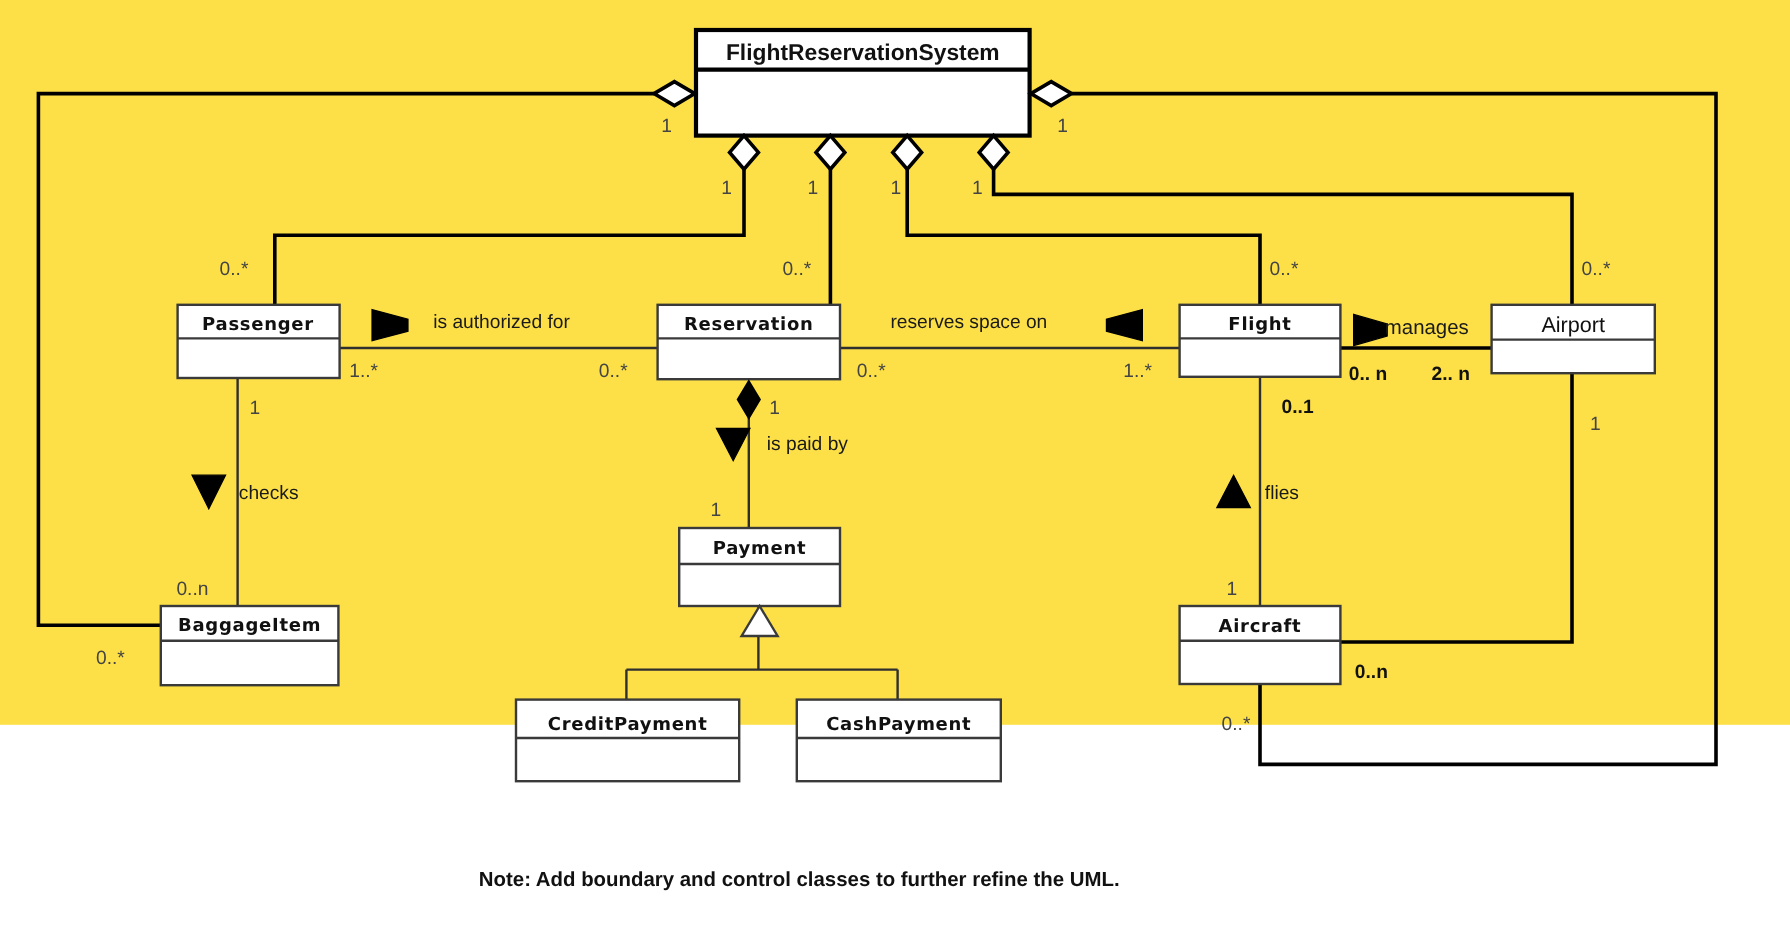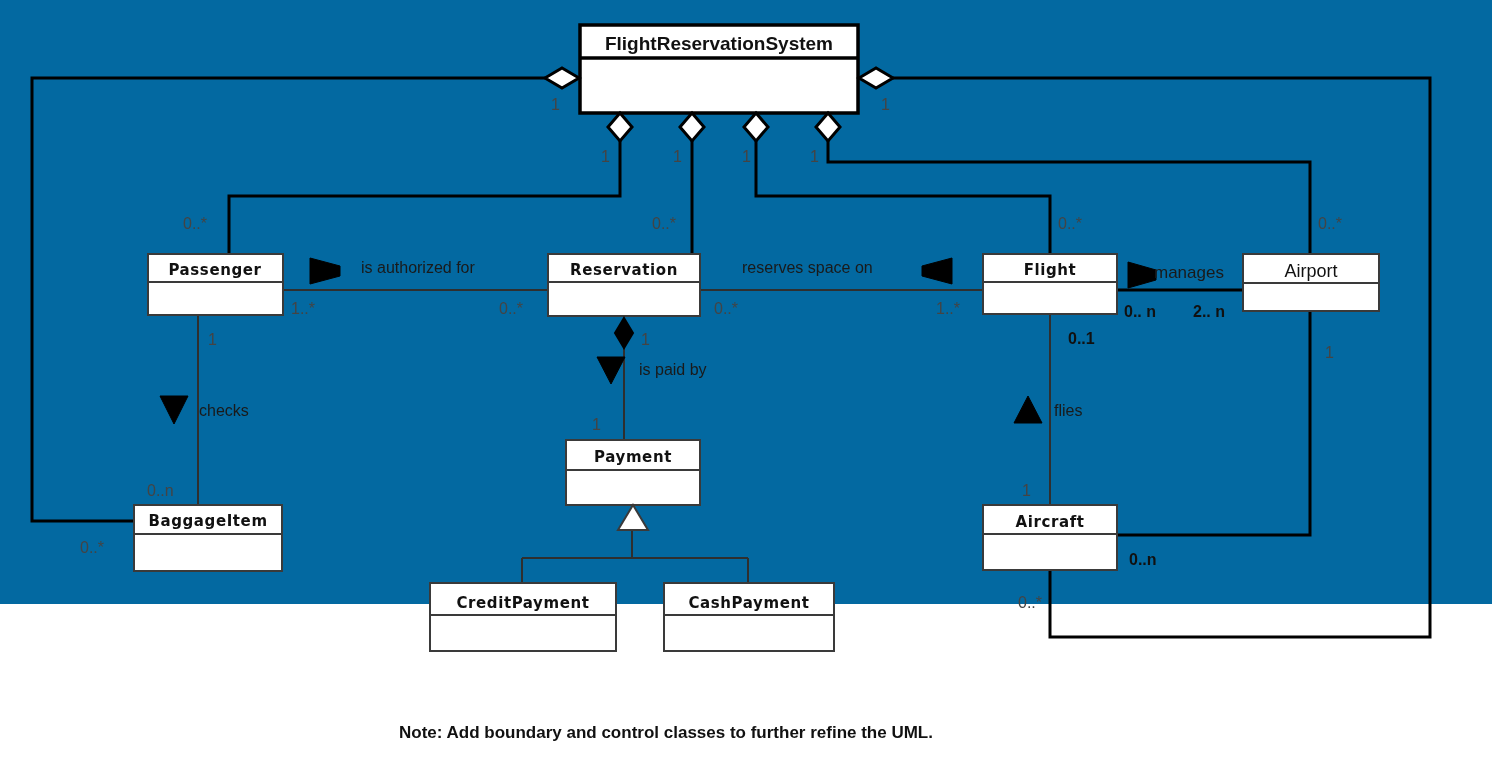--- a/index.html
+++ b/index.html
@@ -10,21 +10,21 @@
   body {
     width: 1492px;
     height: 780px;
     font-family: "Liberation Sans", sans-serif;
     overflow: hidden;
   }
   #diagram-root {
     position: relative;
     width: 1492px;
     height: 604px;
-    background: #0369a1;
+    background: #fde047;
   }
   svg#uml-canvas {
     display: block;
     position: absolute;
     top: 0;
     left: 0;
   }
   .cls-box-rect {
     fill: #ffffff;
     stroke: #3a3a3a;

